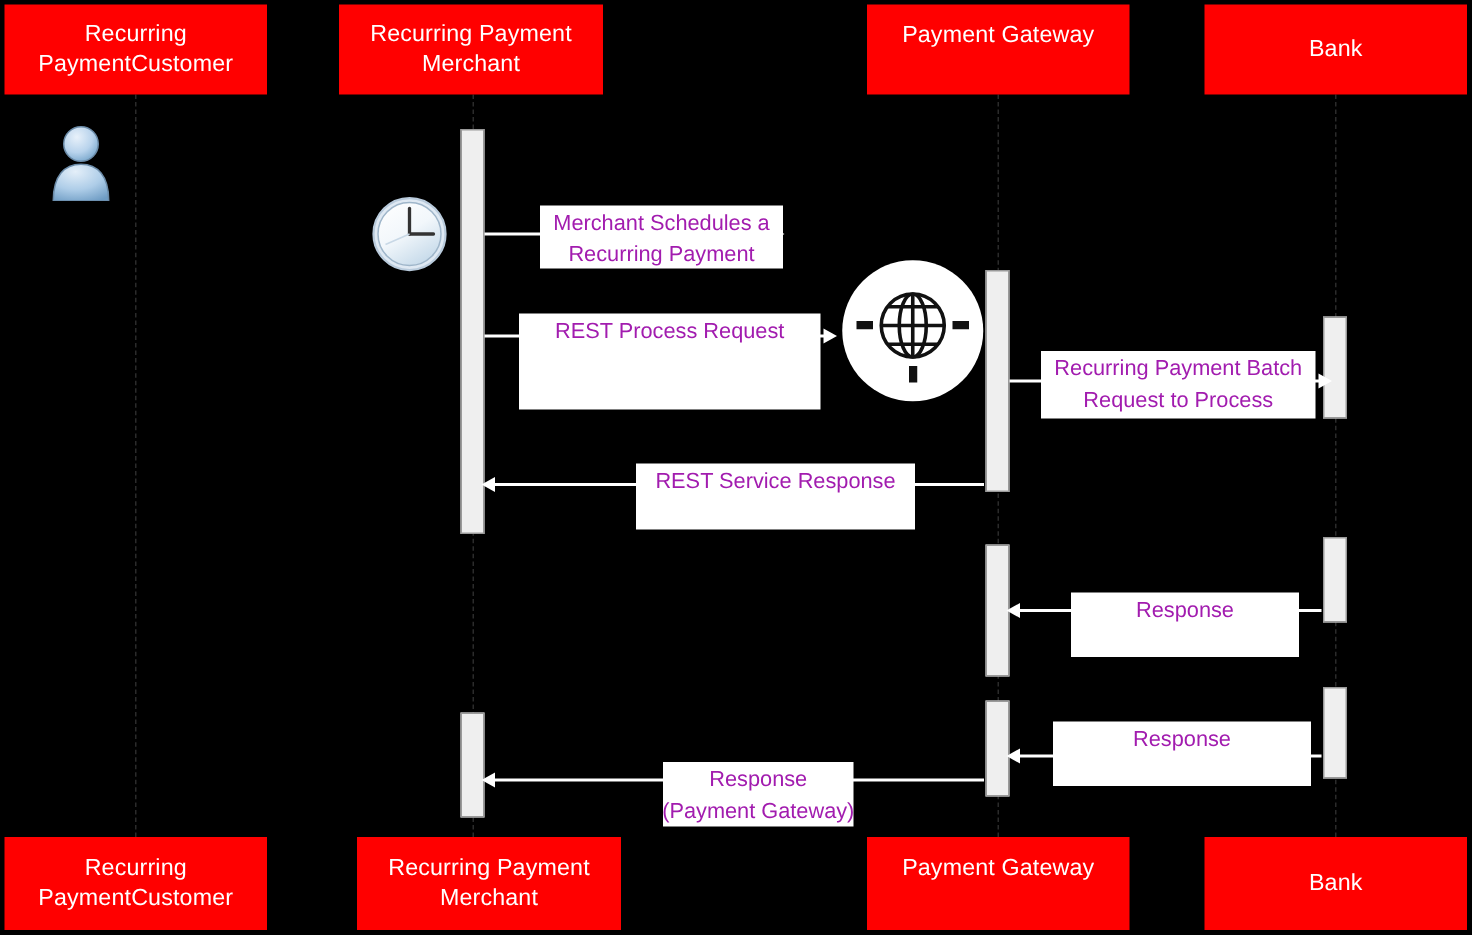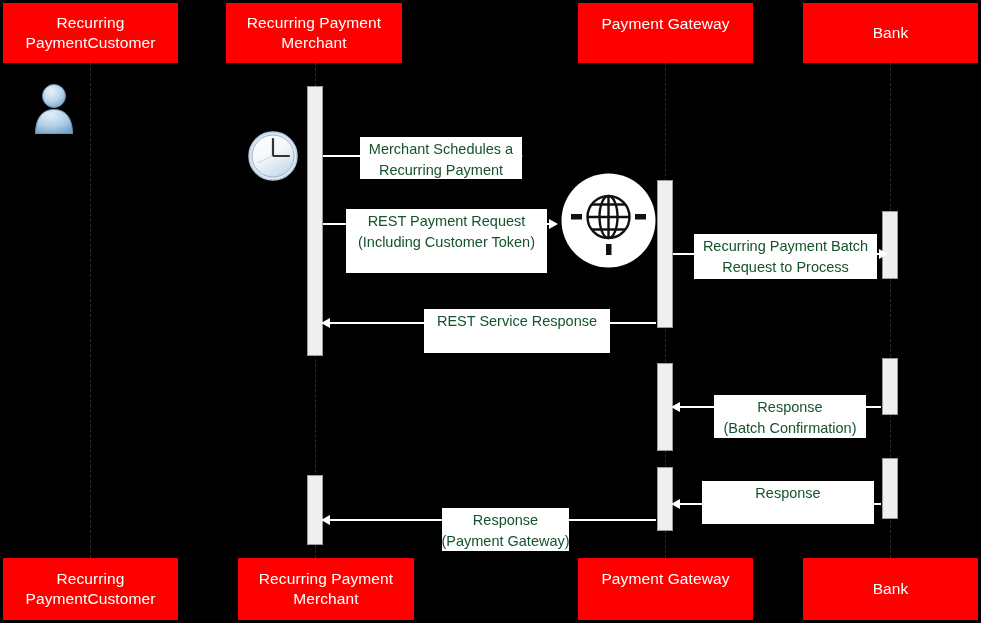--- a/index.html
+++ b/index.html
@@ -47,21 +47,21 @@
     position: absolute;
     background: #EFEFEF;
     border: 1px solid #9a9a9a;
     box-sizing: border-box;
   }
 
   
   .msg {
     position: absolute;
     background: #FFFFFF;
-    color: #14532d;
+    color: #a21caf;
     font-size: 14.5px;
     line-height: 1.42;
     text-align: center;
     box-sizing: border-box;
     display: flex;
     flex-direction: column;
     justify-content: flex-start;
     align-items: center;
     padding: 2px 3px 0 3px;
     white-space: nowrap;
@@ -225,36 +225,34 @@
 
   <div class="arrow-line" style="left:326px; top:519px; width:330px;"></div>
   <div class="arrow-head left" style="left:321px; top:515px;"></div>
 
   <div class="msg" style="left:360px; top:137px; width:162px; height:42px;">
     <span>Merchant Schedules a</span>
     <span>Recurring Payment</span>
   </div>
 
   <div class="msg" style="left:346px; top:209px; width:201px; height:64px;">
-    <span>REST Payment Request</span>
-    <span>(Including Customer Token)</span>
+    <span>REST Process Request</span>
   </div>
 
   <div class="msg" style="left:694px; top:234px; width:183px; height:45px;">
     <span>Recurring Payment Batch</span>
     <span>Request to Process</span>
   </div>
 
   <div class="msg" style="left:424px; top:309px; width:186px; height:44px;">
     <span>REST Service Response</span>
   </div>
 
   <div class="msg" style="left:714px; top:395px; width:152px; height:43px;">
     <span>Response</span>
-    <span>(Batch Confirmation)</span>
   </div>
 
   <div class="msg" style="left:702px; top:481px; width:172px; height:43px;">
     <span>Response</span>
   </div>
 
   <div class="msg" style="left:442px; top:508px; width:127px; height:43px;">
     <span>Response</span>
     <span>(Payment Gateway)</span>
   </div>

